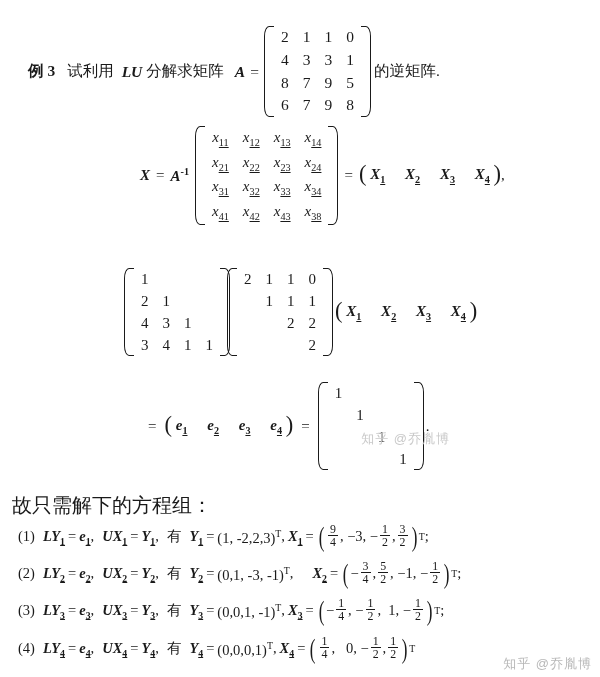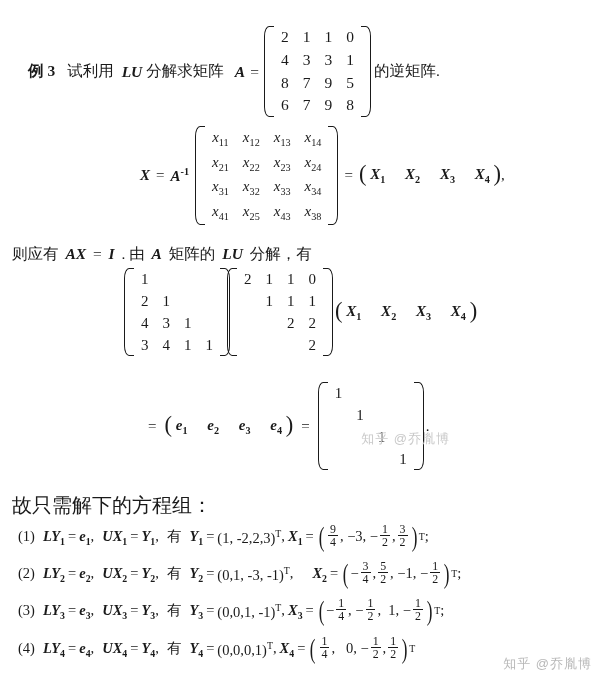--- a/index.html
+++ b/index.html
@@ -33,21 +33,21 @@
     display:table-cell;
     padding:1px 7px;
     text-align:center;
     font-style:italic;
     white-space:nowrap;
     line-height:1.34;
   }
   .mcell.num{font-style:normal;}
 
   
-  sub{font-size:0.68em;font-style:normal;}
+  sub{font-size:0.68em;font-style:normal;text-decoration:underline;}
   sup{font-size:0.68em;font-style:normal;}
 
   
   .line{position:absolute;white-space:nowrap;}
 
   
   #ex3{left:28px;top:26px;display:flex;align-items:center;font-size:15.5px;}
   #ex3 .lbl{font-weight:bold;margin-right:12px;}
   #ex3 .txt{margin-right:4px;}
 
@@ -159,51 +159,40 @@
           <span class="mcell"><span>x</span><sub>24</sub></span>
         </span>
         <span class="mrow">
           <span class="mcell"><span>x</span><sub>31</sub></span>
           <span class="mcell"><span>x</span><sub>32</sub></span>
           <span class="mcell"><span>x</span><sub>33</sub></span>
           <span class="mcell"><span>x</span><sub>34</sub></span>
         </span>
         <span class="mrow">
           <span class="mcell"><span>x</span><sub>41</sub></span>
-          <span class="mcell"><span>x</span><sub>25</sub></span>
+          <span class="mcell"><span>x</span><sub>42</sub></span>
           <span class="mcell"><span>x</span><sub>43</sub></span>
           <span class="mcell"><span>x</span><sub>38</sub></span>
         </span>
       </span>
       <span class="br r"></span>
     </span>
 
     <span style="margin:0 6px;">=</span>
     <span>
       <span style="font-size:1.5em;line-height:0;position:relative;top:2px;">(</span>
       <span class="bi"><span>X</span><sub>1</sub></span><span class="gap2"></span>
       <span class="bi"><span>X</span><sub>2</sub></span><span class="gap2"></span>
       <span class="bi"><span>X</span><sub>3</sub></span><span class="gap2"></span>
       <span class="bi"><span>X</span><sub>4</sub></span>
       <span style="font-size:1.5em;line-height:0;position:relative;top:2px;">)</span>
     </span>
     <span>,</span>
   </div>
 
-  <div class="line" id="thenline">
-    <span>则应有</span>
-    <span class="bi" style="margin:0 3px;">AX</span>
-    <span>=</span>
-    <span class="bi" style="margin:0 3px;">I</span>
-    <span>. 由</span>
-    <span class="bi" style="margin:0 3px;">A</span>
-    <span>矩阵的</span>
-    <span class="bi" style="margin:0 3px;">LU</span>
-    <span>分解，有</span>
-  </div>
 
   <div class="line" id="luline">
     <span class="mat">
       <span class="br l"></span>
       <span class="cells">
         <span class="mrow">
             <span class="mcell num">1</span>
             <span class="mcell num"></span>
             <span class="mcell num"></span>
             <span class="mcell num"></span>

